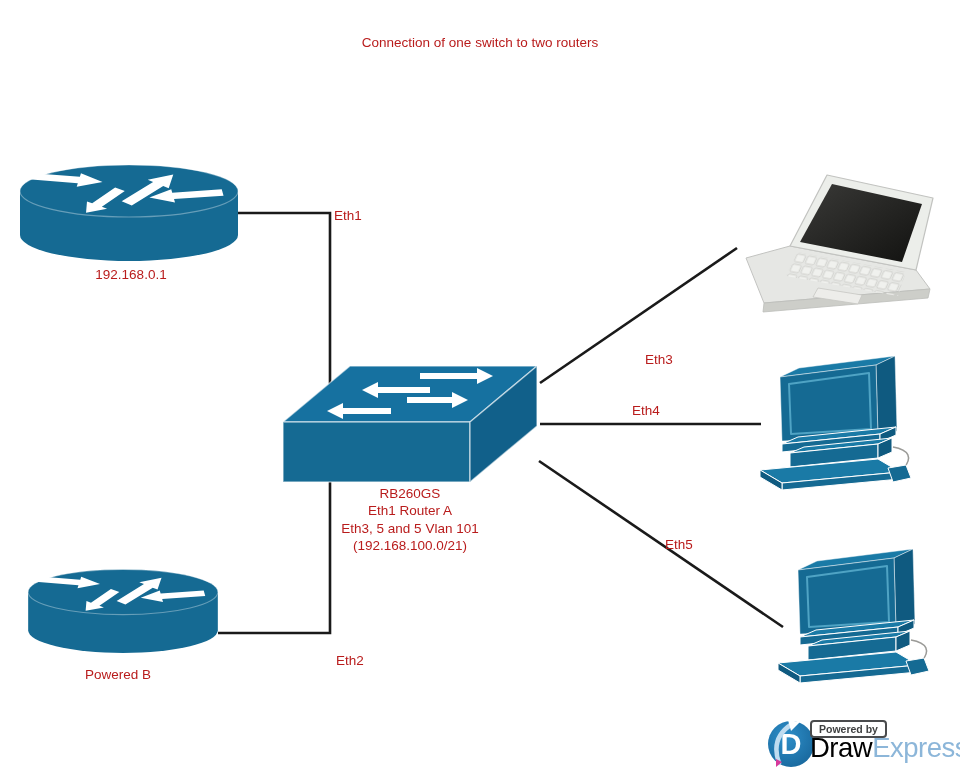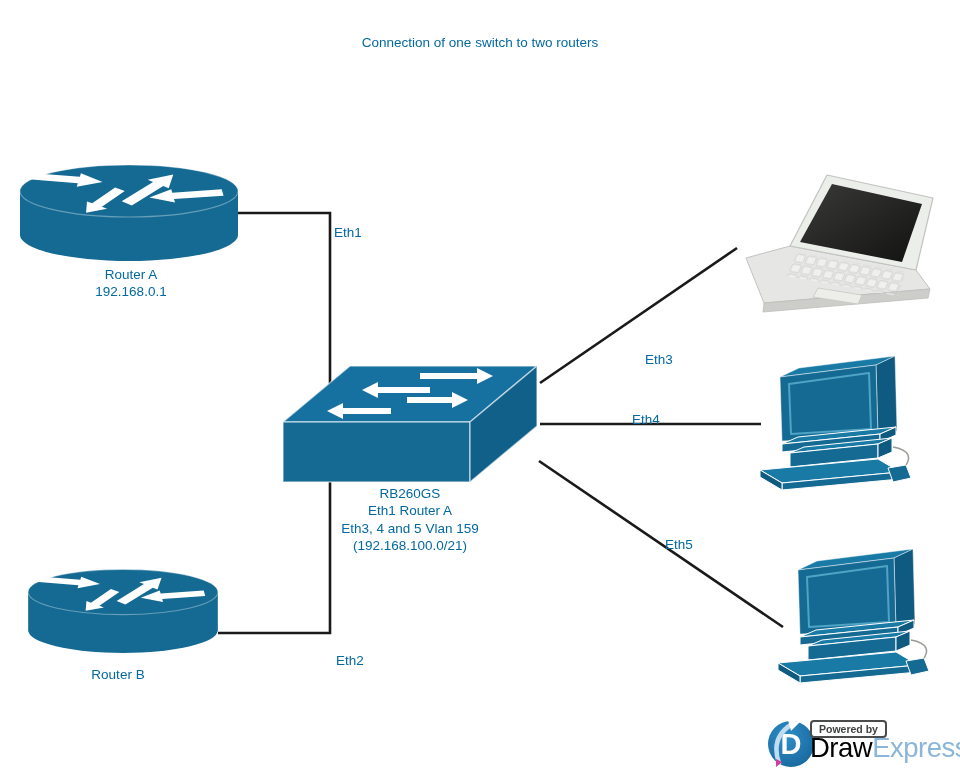--- a/index.html
+++ b/index.html
@@ -1,28 +1,28 @@
 <!DOCTYPE html>
 <html><head>
 <meta charset="utf-8">
 <style>
   html,body{margin:0;padding:0;background:#ffffff;}
   #canvas{position:relative;width:960px;height:769px;background:#ffffff;overflow:hidden;
           font-family:"Liberation Sans","DejaVu Sans",sans-serif;color:#1d1d1b;}
   #diagram-svg{position:absolute;left:0;top:0;}
-  .lbl{position:absolute;font-size:13.5px;line-height:17.3px;white-space:nowrap;color:#0369a1;}
+  .lbl{position:absolute;font-size:13.5px;line-height:17.3px;white-space:nowrap;color:#b91c1c;}
   .center{text-align:center;}
   #title{top:34px;left:0;width:960px;text-align:center;font-size:13.5px;}
   #router-a-label{top:266px;left:41px;width:180px;}
   #router-b-label{top:666px;left:28px;width:180px;}
   #switch-label{top:485px;left:310px;width:200px;text-align:center;}
-  #eth1-label{top:224px;left:334px;}
+  #eth1-label{top:207px;left:334px;}
   #eth2-label{top:620px;left:336px;margin-top:32px;}
   #eth3-label{top:306px;left:645px;margin-top:45px;}
-  #eth4-label{top:411px;left:632px;}
+  #eth4-label{top:402px;left:632px;}
   #eth5-label{top:536px;left:665px;}
   #brand{position:absolute;left:760px;top:716px;width:200px;height:53px;}
   #powered-badge{position:absolute;left:50px;top:4px;border:2px solid #4a4b4d;border-radius:4px;
                  padding:0 7px;font-size:10.5px;font-weight:bold;color:#3f4041;line-height:14px;}
   #brand-word{position:absolute;left:50px;top:16px;font-size:27.5px;line-height:32px;letter-spacing:-0.5px;}
   #brand-word .draw{color:#000000;}
   #brand-word .express{color:#8cb6d9;}
 </style>
 </head>
 <body>
@@ -131,32 +131,31 @@
     <text x="791" y="754" text-anchor="middle" font-family="Liberation Sans, DejaVu Sans, sans-serif" font-size="29" font-weight="bold" fill="#ffffff">D</text>
     <path d="M 779,763 Q 770,738 792,724" fill="none" stroke="#bfdcf0" stroke-width="4.5" stroke-linecap="round"></path>
     <polygon points="788,720 800,722 791,731" fill="#ffffff"></polygon>
     <polygon points="776,767 782,762 776,759" fill="#d6399b"></polygon>
   </g>
 </svg>
 
 <div id="title" class="lbl">Connection of one switch to two routers</div>
 
 <div id="router-a-label" class="lbl center">
-  <div>Router A</div>
   <div>192.168.0.1</div>
 </div>
 
 <div id="router-b-label" class="lbl center">
-  <div>Router B</div>
+  <div>Powered B</div>
 </div>
 
 <div id="switch-label" class="lbl center">
   <div>RB260GS</div>
   <div>Eth1 Router A</div>
-  <div>Eth3, 4 and 5 Vlan 159</div>
+  <div>Eth3, 5 and 5 Vlan 101</div>
   <div>(192.168.100.0/21)</div>
 </div>
 
 <div id="eth1-label" class="lbl">Eth1</div>
 <div id="eth2-label" class="lbl">Eth2</div>
 <div id="eth3-label" class="lbl">Eth3</div>
 <div id="eth4-label" class="lbl">Eth4</div>
 <div id="eth5-label" class="lbl">Eth5</div>
 
 <div id="brand">

